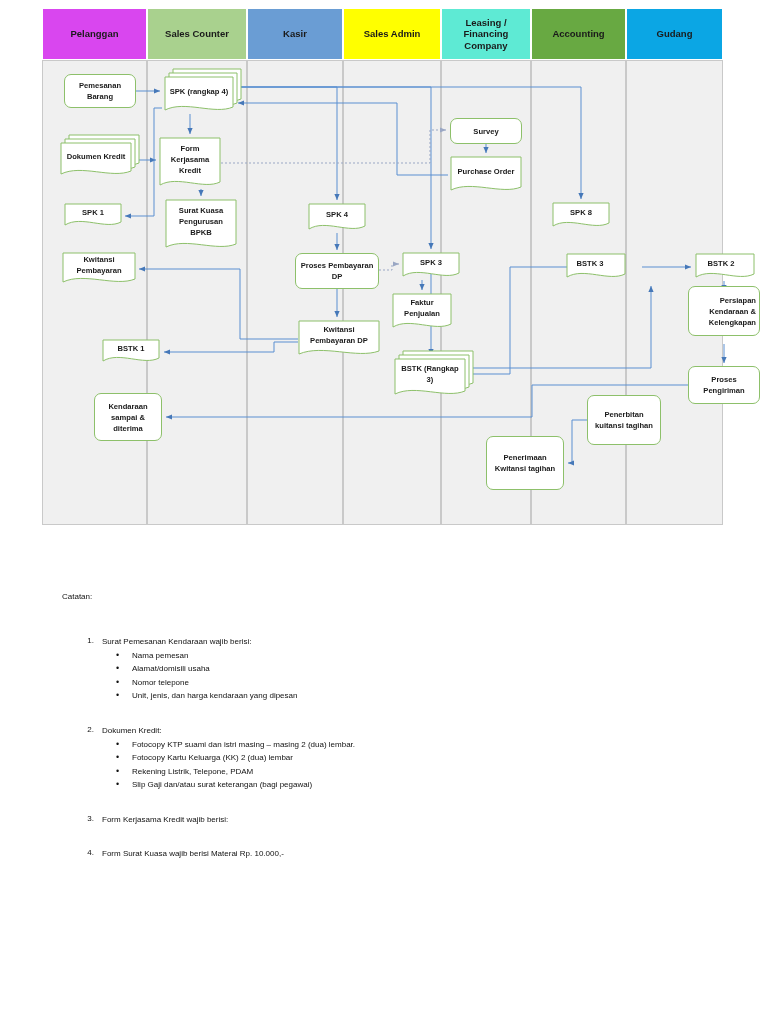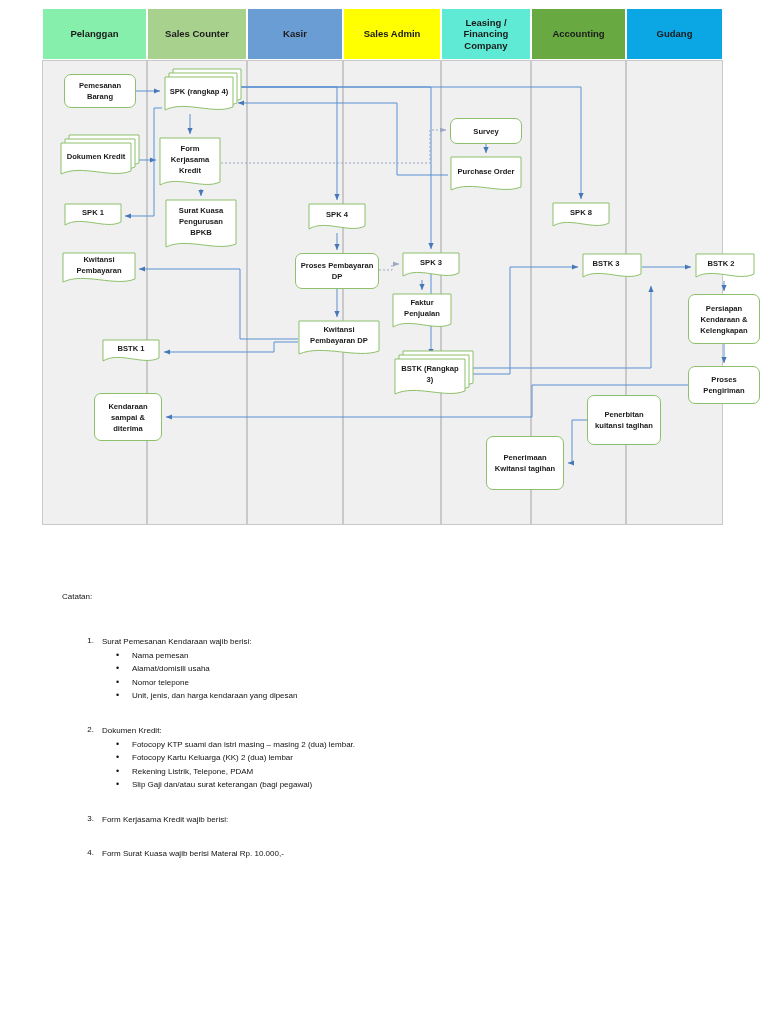--- a/index.html
+++ b/index.html
@@ -63,21 +63,21 @@
   .sub li:before{
     content:"\2022";position:absolute;left:-16px;top:-1px;font-size:9px;
   }
 </style>
 </head>
 <body>
 
 <div id="diagram">
 
   <div class="lane-headers" id="lane-headers">
-      <div class="lane-head" style="width: 105px; background: #86efac;">Pelanggan</div>
+      <div class="lane-head" style="width: 105px; background: #d946ef;">Pelanggan</div>
       <div class="lane-head" style="width: 100px; background: rgb(169, 209, 142);">Sales Counter</div>
       <div class="lane-head" style="width: 96px; background: rgb(106, 157, 212);">Kasir</div>
       <div class="lane-head" style="width: 98px; background: rgb(255, 255, 0);">Sales Admin</div>
       <div class="lane-head" style="width: 90px; background: #5eead4;">Leasing / Financing Company</div>
       <div class="lane-head" style="width: 95px; background: rgb(104, 169, 66);">Accounting</div>
       <div class="lane-head" style="width: 97px; background: rgb(11, 166, 228);">Gudang</div>
     </div>
   <div class="lane-body-wrap" id="lane-bodies">
       <div class="lane-col" style="width: 105px;"></div>
       <div class="lane-col" style="width: 100px;"></div>
@@ -250,21 +250,21 @@
       </div>
       <div class="node proc" style="left: 253px; top: 245px; width: 84px; height: 36px; padding: 0px 3px; border-color: rgb(141, 192, 106); background: rgb(255, 255, 255);">Proses Pembayaran DP</div>
       <div class="docwrap" style="left: 360px; top: 244px; width: 58px; height: 28px;">
         <div style="position:absolute;left:0;top:0;">
           <svg width="58" height="28">
             <path d="M1,1 L57,1 L57,21 C41.76,29 17.4,14 1,24 Z" fill="#ffffff" stroke="#8DC06A" stroke-width="1"></path>
           </svg>
         </div>
         <div class="lbl">SPK 3</div>
       </div>
-      <div class="docwrap" style="left: 540px; top: 245px; width: 48px; height: 28px;">
+      <div class="docwrap" style="left: 524px; top: 245px; width: 48px; height: 28px;">
         <div style="position:absolute;left:0;top:0;">
           <svg width="60" height="28">
             <path d="M1,1 L59,1 L59,21 C43.199999999999996,29 18,14 1,24 Z" fill="#ffffff" stroke="#8DC06A" stroke-width="1"></path>
           </svg>
         </div>
         <div class="lbl">BSTK 3</div>
       </div>
       <div class="docwrap" style="left: 653px; top: 245px; width: 52px; height: 28px;">
         <div style="position:absolute;left:0;top:0;">
           <svg width="60" height="28">
@@ -274,21 +274,21 @@
         <div class="lbl">BSTK 2</div>
       </div>
       <div class="docwrap" style="left: 350px; top: 285px; width: 60px; height: 38px;">
         <div style="position:absolute;left:0;top:0;">
           <svg width="60" height="38">
             <path d="M1,1 L59,1 L59,31 C43.199999999999996,39 18,24 1,34 Z" fill="#ffffff" stroke="#8DC06A" stroke-width="1"></path>
           </svg>
         </div>
         <div class="lbl">Faktur Penjualan</div>
       </div>
-      <div class="node proc" style="left: 646px; top: 286px; width: 72px; height: 50px; padding: 4px 3px; border-color: rgb(141, 192, 106); background: rgb(255, 255, 255);">Persiapan Kendaraan &amp; Kelengkapan</div>
+      <div class="node proc" style="left: 646px; top: 278px; width: 72px; height: 50px; padding: 4px 3px; border-color: rgb(141, 192, 106); background: rgb(255, 255, 255); text-align: right;">Persiapan Kendaraan &amp; Kelengkapan</div>
       <div class="docwrap" style="left: 60px; top: 331px; width: 58px; height: 26px;">
         <div style="position:absolute;left:0;top:0;">
           <svg width="58" height="26">
             <path d="M1,1 L57,1 L57,19 C41.76,27 17.4,12 1,22 Z" fill="#ffffff" stroke="#8DC06A" stroke-width="1"></path>
           </svg>
         </div>
         <div class="lbl">BSTK 1</div>
       </div>
       <div class="docwrap" style="left: 256px; top: 312px; width: 82px; height: 38px;">
         <div style="position:absolute;left:0;top:0;">

